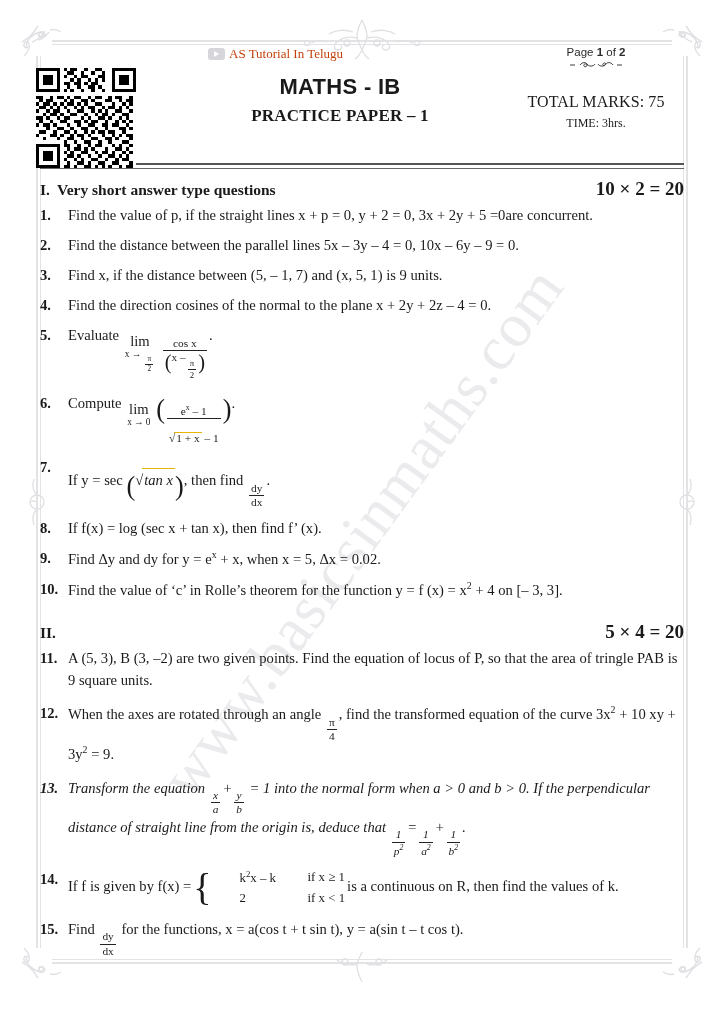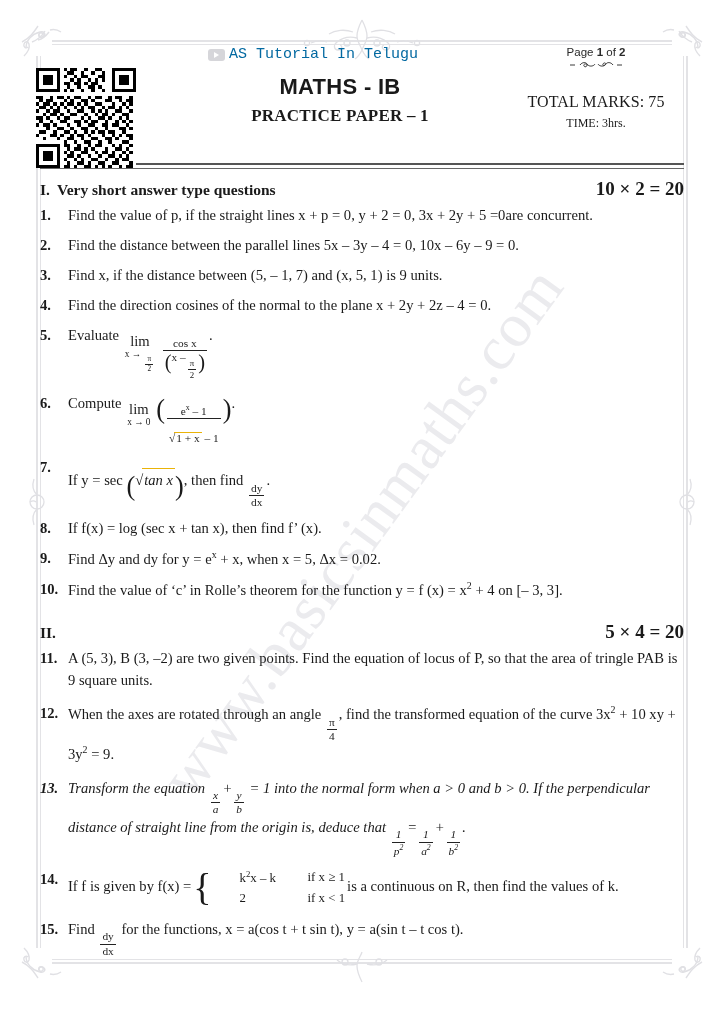--- a/index.html
+++ b/index.html
@@ -46,21 +46,21 @@
   
   .content{position:absolute;left:40px;right:40px;top:46px;z-index:3;}
 
   
   .hdr{position:relative;height:112px;}
   .qr{position:absolute;left:-10px;top:22px;width:112px;height:100px;}
   .qr svg{width:100%;height:100%;display:block;}
   .brandline{position:absolute;left:168px;top:0;display:flex;align-items:center;gap:4px;}
   .yt-ico{width:17px;height:12px;background:#d6d6da;border-radius:3px;position:relative;flex:none;}
   .yt-ico:after{content:"";position:absolute;left:6px;top:3px;border-left:5px solid #fff;border-top:3px solid transparent;border-bottom:3px solid transparent;}
-  .brandtxt{font-family:Liberation Mono, monospace;font-size:15px;color:#0369a1;}
+  .brandtxt{font-family:Liberation Serif, serif;font-size:13px;color:#c2410c;}
   .titlewrap{position:absolute;left:150px;top:28px;width:300px;text-align:center;}
   .t1{font-family:"Liberation Sans",sans-serif;font-weight:bold;font-size:22px;letter-spacing:.3px;}
   .t2{font-family:"Liberation Serif",serif;font-weight:bold;font-size:17px;margin-top:6px;letter-spacing:.2px;}
   .rightbox{position:absolute;right:0;top:0;width:176px;text-align:center;}
   .pageno{font-family:"Liberation Sans",sans-serif;font-size:11.5px;color:#2a2a2a;}
   .pageno b{font-weight:bold;}
   .pg-orn{margin-top:1px;color:#3a3a3a;height:12px;}
   .pg-orn svg{display:block;margin:0 auto;}
   .marks{font-size:16px;margin-top:22px;letter-spacing:.1px;white-space:nowrap;}
   .time{font-size:12px;margin-top:5px;}

